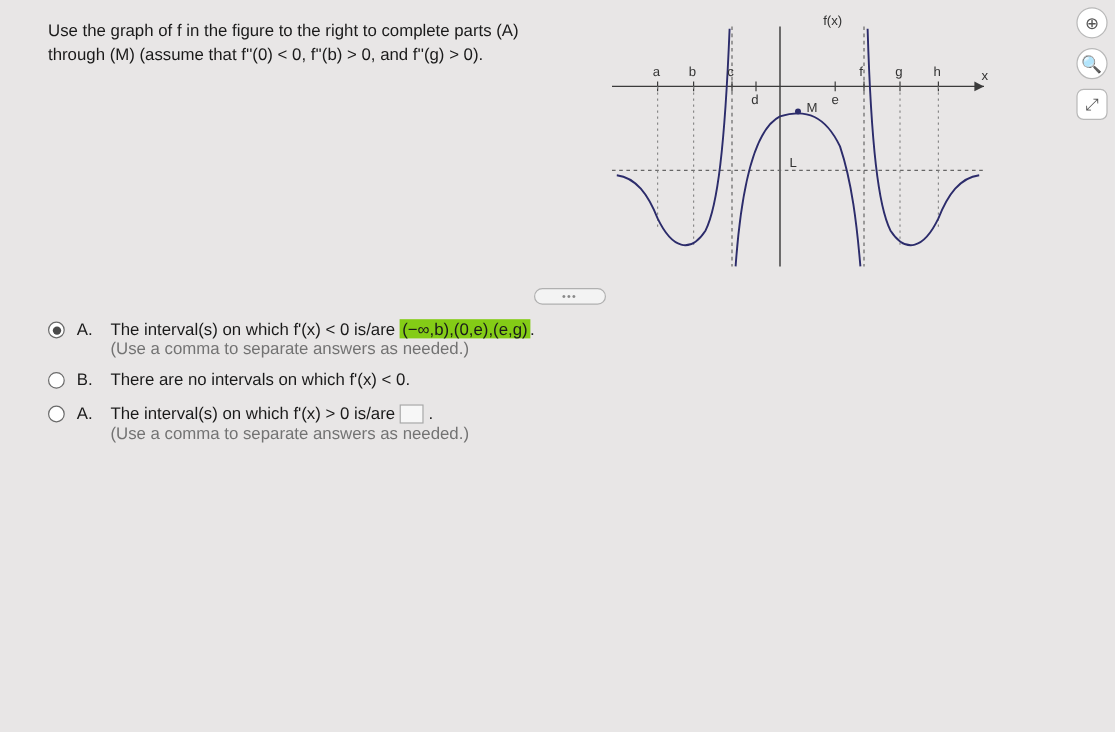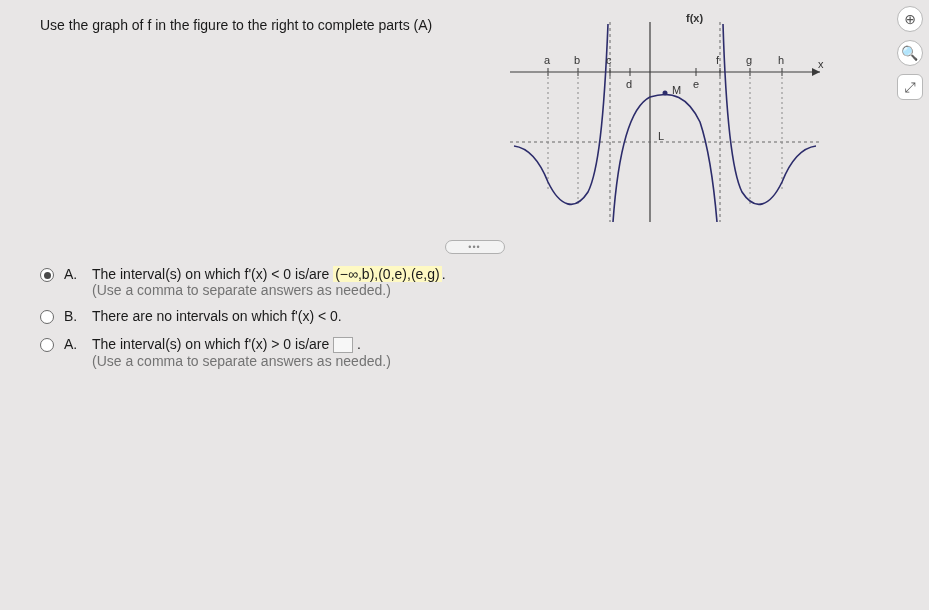--- a/index.html
+++ b/index.html
@@ -85,21 +85,21 @@
     }
     .radio.selected::after {
       content: "";
       width: 7px; height: 7px;
       background: #4a4a4a;
       border-radius: 50%;
     }
     .choice-letter { width: 18px; flex-shrink: 0; }
     .choice-body { flex: 1; }
     .hl {
-      background: #fef9c3;
+      background: #84cc16;
       padding: 0 2px;
     }
     .ans-box {
       display: inline-block;
       width: 20px; height: 16px;
       border: 1px solid #a6a6a6;
       background: #f7f7f7;
       vertical-align: middle;
     }
     .muted { color: #737373; }
@@ -117,20 +117,21 @@
 
   <div class="side-tools">
     <div class="tool-btn">⊕</div>
     <div class="tool-btn">🔍</div>
     <div class="tool-btn sq">⤢</div>
   </div>
 
   <div class="top-row">
     <div class="prompt">
       <span>Use the graph of f in the figure to the right to complete parts (A)</span><br>
+      <span>through (M) (assume that f''(0) &lt; 0, f''(b) &gt; 0, and f''(g) &gt; 0).</span>
     </div>
 
     <div class="graph-area">
       <svg class="graph-svg" width="340" height="220" viewBox="0 0 340 220">
 
         <line x1="10" y1="60" x2="320" y2="60" stroke="#3b3b3b" stroke-width="1.2"></line>
         <polygon points="320,60 312,56 312,64" fill="#3b3b3b"></polygon>
         <line x1="150" y1="10" x2="150" y2="210" stroke="#3b3b3b" stroke-width="1.2"></line>
 
         <line x1="110" y1="10" x2="110" y2="210" stroke="#666" stroke-width="1" stroke-dasharray="3,3"></line>
@@ -157,21 +158,21 @@
         </g>
 
         <path d="M 14 134 C 30 136, 40 150, 48 170 C 60 195, 75 200, 88 180 C 98 160, 104 110, 108 12" fill="none" stroke="#2c2c6b" stroke-width="1.6"></path>
 
         <path d="M 113 210 C 118 140, 130 95, 150 85 C 172 78, 188 85, 200 110 C 210 140, 214 175, 217 210" fill="none" stroke="#2c2c6b" stroke-width="1.6"></path>
 
         <path d="M 223 12 C 226 110, 232 160, 242 180 C 255 200, 270 195, 282 170 C 290 150, 300 136, 316 134" fill="none" stroke="#2c2c6b" stroke-width="1.6"></path>
 
         <circle cx="165" cy="81" r="2.5" fill="#2c2c6b"></circle>
       </svg>
-      <div class="glabel" style="left:186px; top:0px;font-weight:bold;">f(x)</div>
+      <div class="glabel" style="left:186px; top:0px;">f(x)</div>
       <div class="glabel" style="left:318px; top:46px;">x</div>
       <div class="glabel" style="left:44px; top:42px;">a</div>
       <div class="glabel" style="left:74px; top:42px;">b</div>
       <div class="glabel" style="left:106px; top:42px;">c</div>
       <div class="glabel" style="left:126px; top:66px;">d</div>
       <div class="glabel" style="left:193px; top:66px;">e</div>
       <div class="glabel" style="left:216px; top:42px;">f</div>
       <div class="glabel" style="left:246px; top:42px;">g</div>
       <div class="glabel" style="left:278px; top:42px;">h</div>
       <div class="glabel" style="left:172px; top:72px;">M</div>

